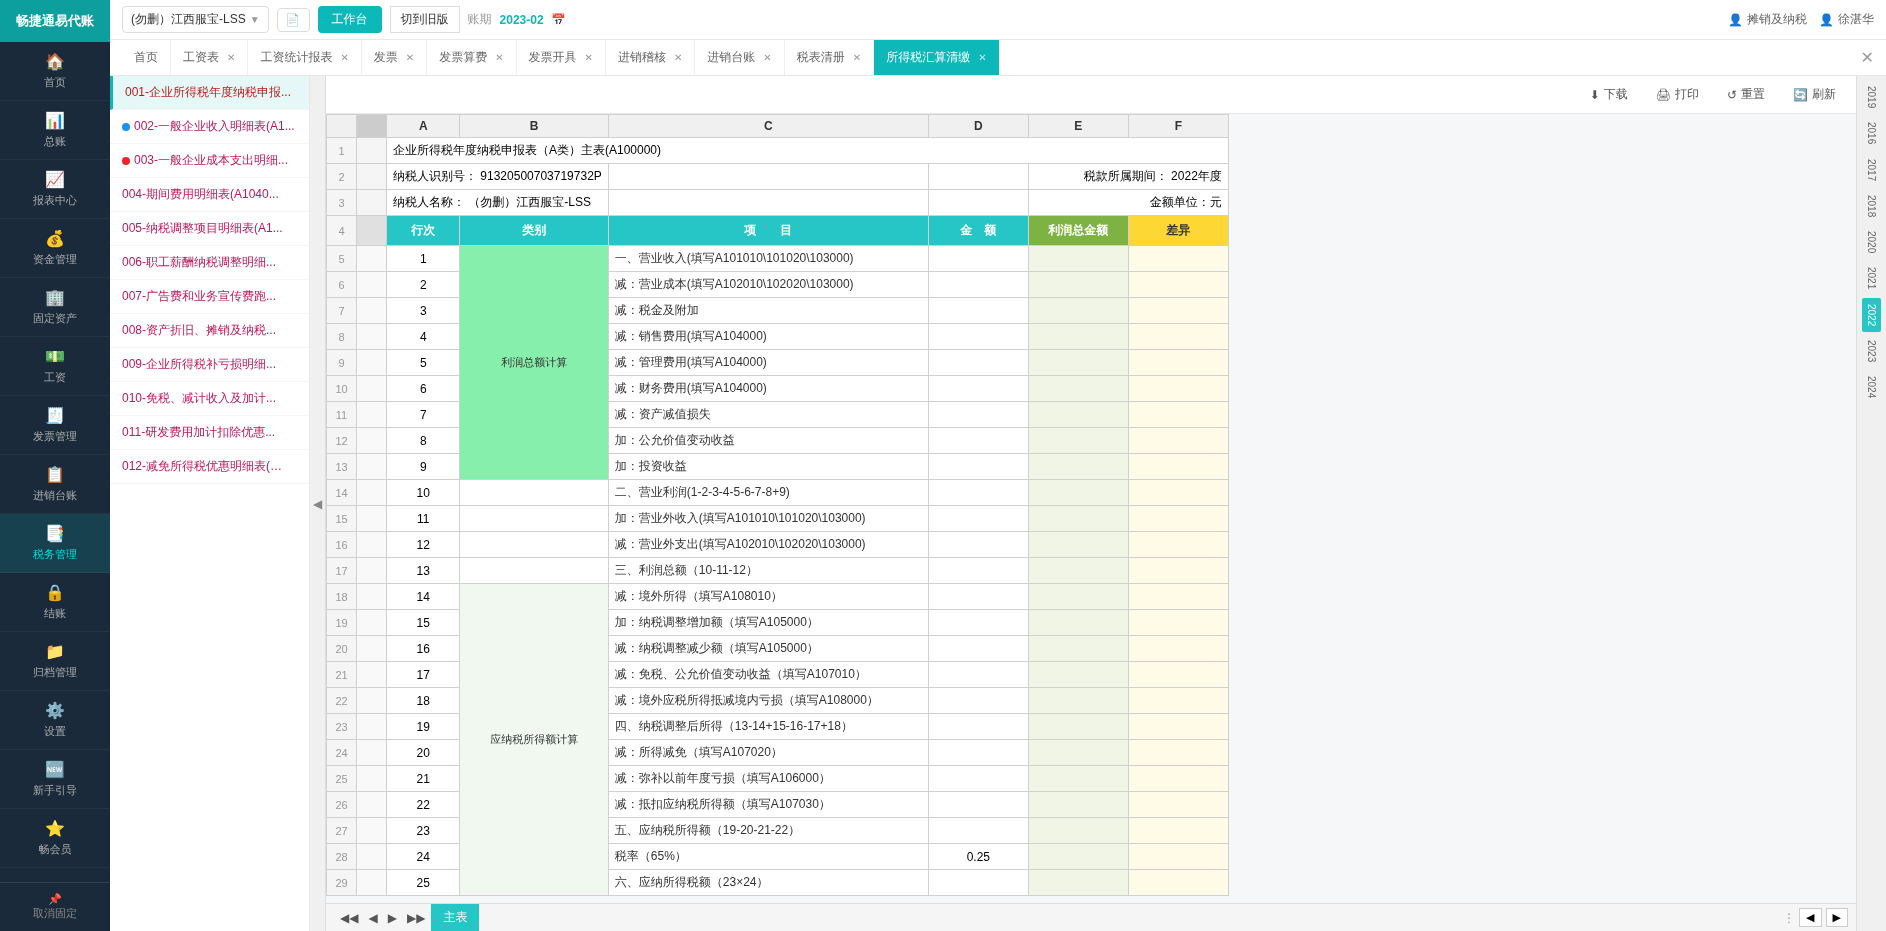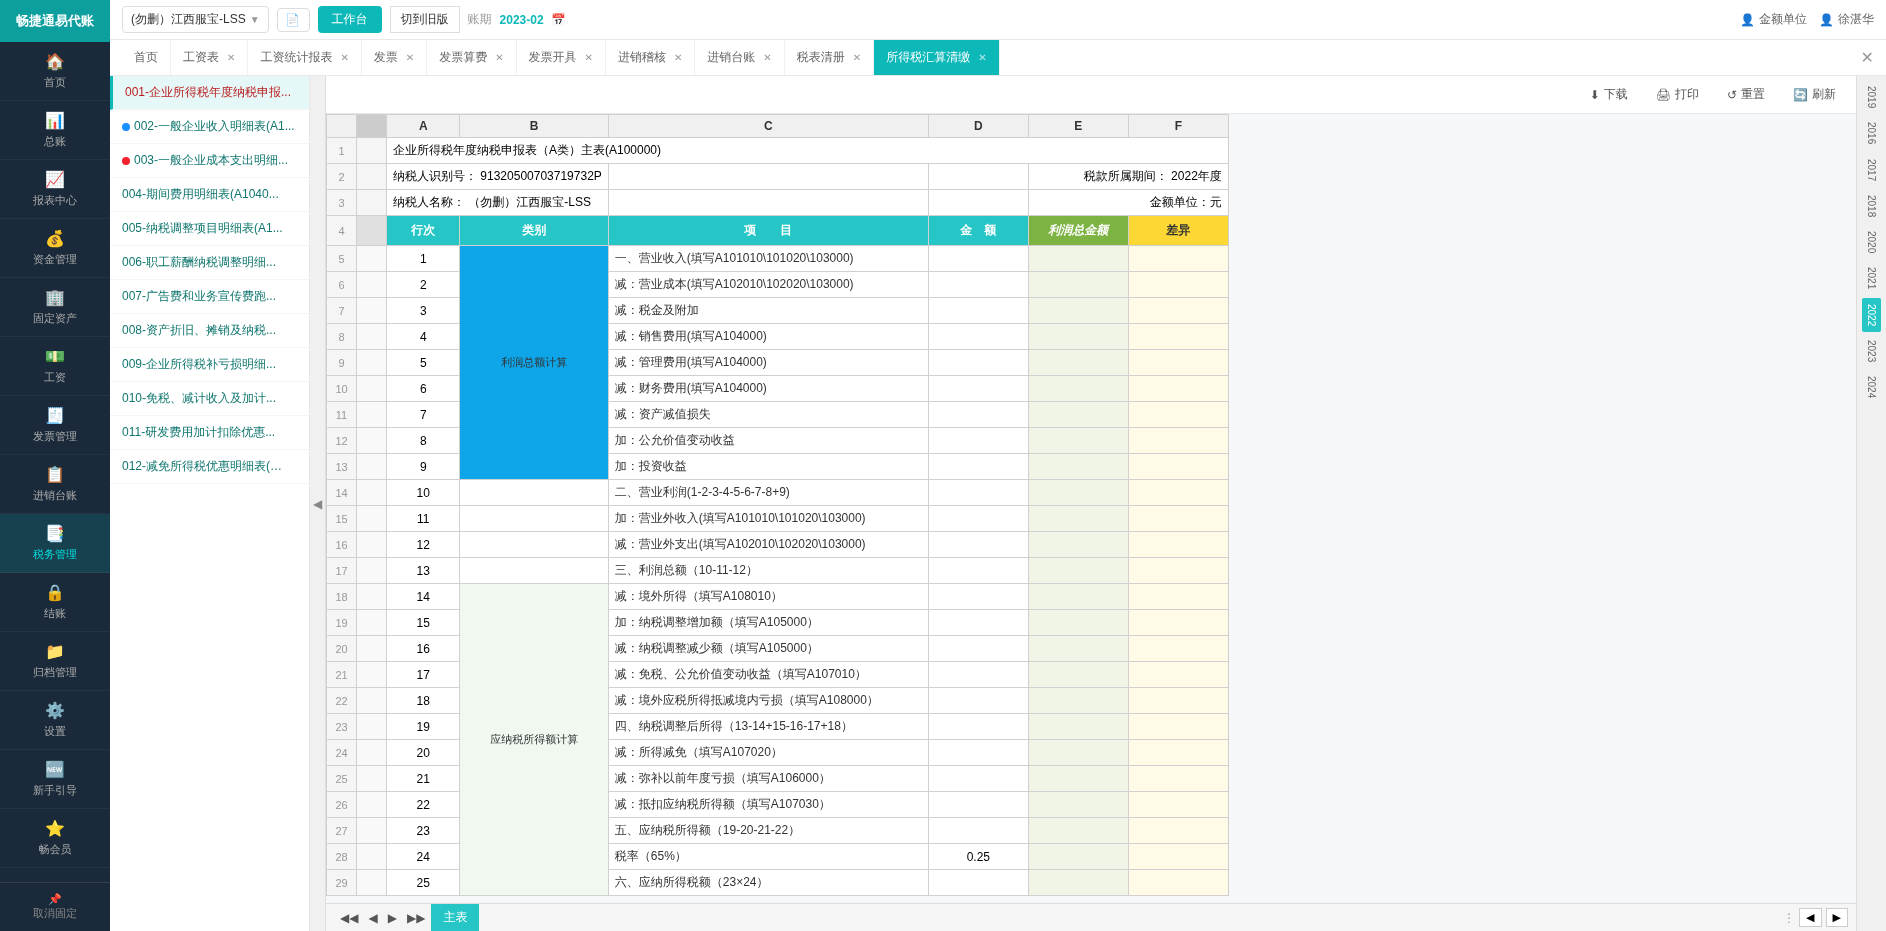--- a/index.html
+++ b/index.html
@@ -33,21 +33,21 @@
     .tab.active { color: white; background: #0db8b8; }
     .tab .close { color: #999; font-size: 10px; margin-left: 4px; }
     .tab.active .close { color: rgba(255,255,255,0.7); }
     .tab-close-all { margin-left: auto; color: #999; cursor: pointer; font-size: 16px; }
 
     
     .content-area { display: flex; flex: 1; overflow: hidden; }
 
     
     .left-panel { width: 200px; background: white; border-right: 1px solid #e8e8e8; display: flex; flex-direction: column; flex-shrink: 0; }
-    .left-panel-item { padding: 8px 12px; cursor: pointer; font-size: 12px; color: #0f766e; border-bottom: 1px solid #f5f5f5; display: flex; align-items: center; gap: 4px; }
+    .left-panel-item { padding: 8px 12px; cursor: pointer; font-size: 12px; color: #be185d; border-bottom: 1px solid #f5f5f5; display: flex; align-items: center; gap: 4px; }
     .left-panel-item.active { background: #e6f7f7; color: #b91c1c; border-left: 3px solid #0db8b8; }
     .left-panel-item .status-dot { width: 8px; height: 8px; border-radius: 50%; flex-shrink: 0; }
     .dot-blue { background: #1890ff; }
     .dot-red { background: #f5222d; }
 
     
     .right-content { flex: 1; display: flex; flex-direction: column; overflow: hidden; background: #f5f7f9; }
 
     
     .warning-bar { background: white; padding: 6px 12px; font-size: 11px; color: #ff4d4f; border-bottom: 1px solid #ffd6d6; line-height: 1.5; flex-shrink: 0; }
@@ -65,21 +65,21 @@
     .spreadsheet .row-num { background: #f5f5f5; color: #999; text-align: center; min-width: 30px; font-size: 11px; }
     .spreadsheet .col-header { background: #f0f0f0; text-align: center; font-weight: bold; color: #333; }
     .col-a { min-width: 50px; text-align: center; }
     .col-b { min-width: 100px; text-align: center; }
     .col-c { min-width: 320px; }
     .col-d { min-width: 100px; text-align: center; }
     .col-e { min-width: 100px; background: #f0f5e6; text-align: center; }
     .col-f { min-width: 100px; background: #fffbe6; text-align: center; }
 
     .header-row th { background: #26c6c6; color: white; font-weight: bold; text-align: center; padding: 6px; }
-    .header-row th.col-e { background: #7cb342; color: white; font-style: italic; }
+    .header-row th.col-e { background: #7cb342; color: white; }
     .header-row th.col-f { background: #fdd835; color: #333; }
     .merge-label { text-align: center; color: #333; vertical-align: middle; }
 
     .spreadsheet td.center { text-align: center; }
     .spreadsheet td.item-text { color: #333; }
 
     
     .bottom-tabs { background: #f5f5f5; border-top: 1px solid #ddd; display: flex; align-items: center; padding: 0 8px; height: 28px; flex-shrink: 0; }
     .bottom-tab { padding: 4px 11px; cursor: pointer; font-size: 12px; border: 1px solid #ccc; background: white; margin-right: 4px; }
     .bottom-tab.active { background: #26c6c6; color: white; border-color: #26c6c6; }
@@ -172,21 +172,21 @@
     </div>
     <button class="icon-btn">📄</button>
     <button class="btn-green">工作台</button>
     <button class="btn-outline">切到旧版</button>
     <span style="color:#999;">账期</span>
     <span style="color:#0db8b8;font-weight:bold;">2023-02</span>
     <span style="cursor:pointer;">📅</span>
     <div class="top-right">
       <div class="user">
         <span>👤</span>
-        <span>金额单位</span>
+        <span>摊销及纳税</span>
       </div>
       <div class="user">
         <span>👤</span>
         <span>徐湛华</span>
       </div>
     </div>
   </div>
 
   <div class="tab-bar">
     <div class="tab">
@@ -361,21 +361,21 @@
                 <th class="col-c">项　　目</th>
                 <th class="col-d">金　额</th>
                 <th class="col-e">利润总金额</th>
                 <th class="col-f">差异</th>
               </tr>
 
             <tr>
                   <td class="row-num">5</td>
                   <td style="background: rgb(249, 249, 249); width: 14px;"></td>
                   <td class="col-a center">1</td>
-                  <td class="col-b merge-label" rowspan="9" style="background: #0ea5e9; font-size: 11px;">利润总额计算</td>
+                  <td class="col-b merge-label" rowspan="9" style="background: #86efac; font-size: 11px;">利润总额计算</td>
                   <td class="col-c item-text">一、营业收入(填写A101010\101020\103000)</td>
                   <td class="col-d center"></td>
                   <td class="col-e center" style="background: rgb(240, 245, 230);"></td>
                   <td class="col-f center" style="background: rgb(255, 251, 230);"></td>
                 </tr>
                 <tr>
                   <td class="row-num">6</td>
                   <td style="background: rgb(249, 249, 249); width: 14px;"></td>
                   <td class="col-a center">2</td>
                   <td class="col-c item-text">减：营业成本(填写A102010\102020\103000)</td>

